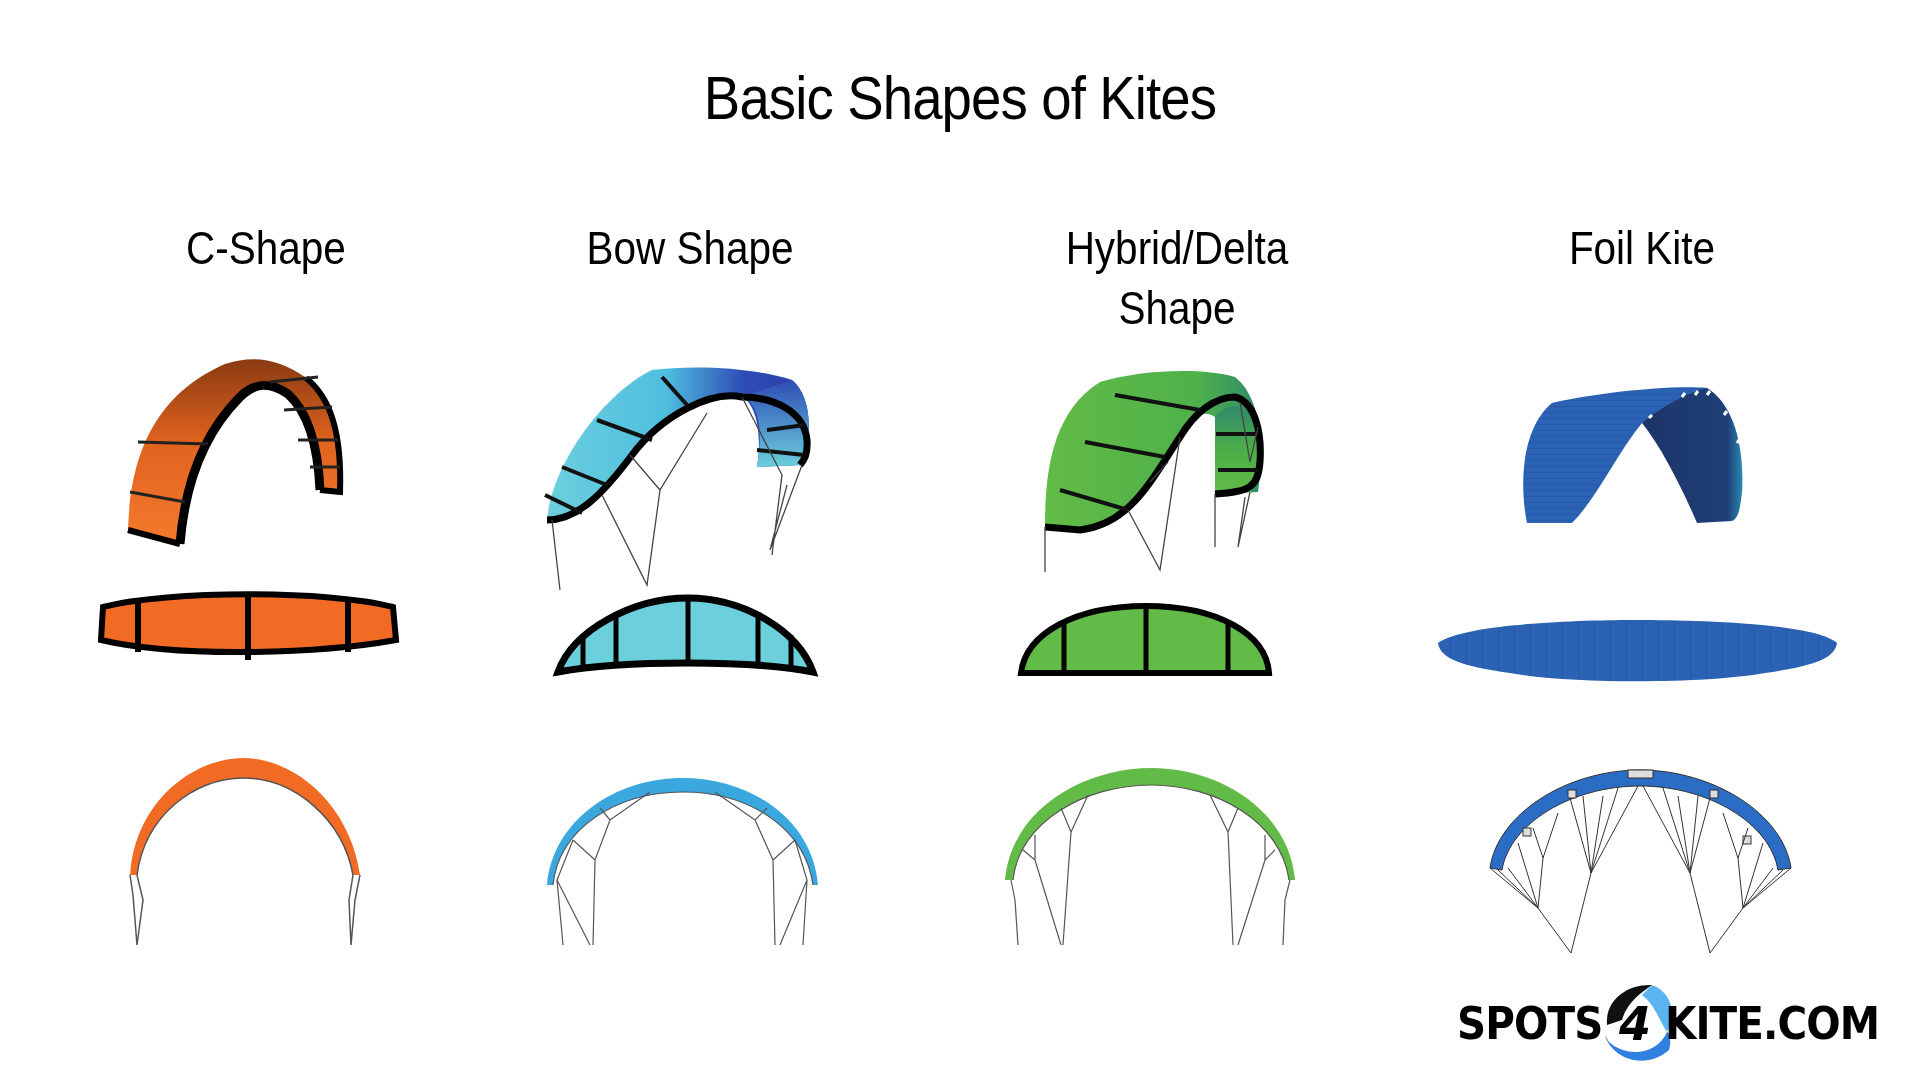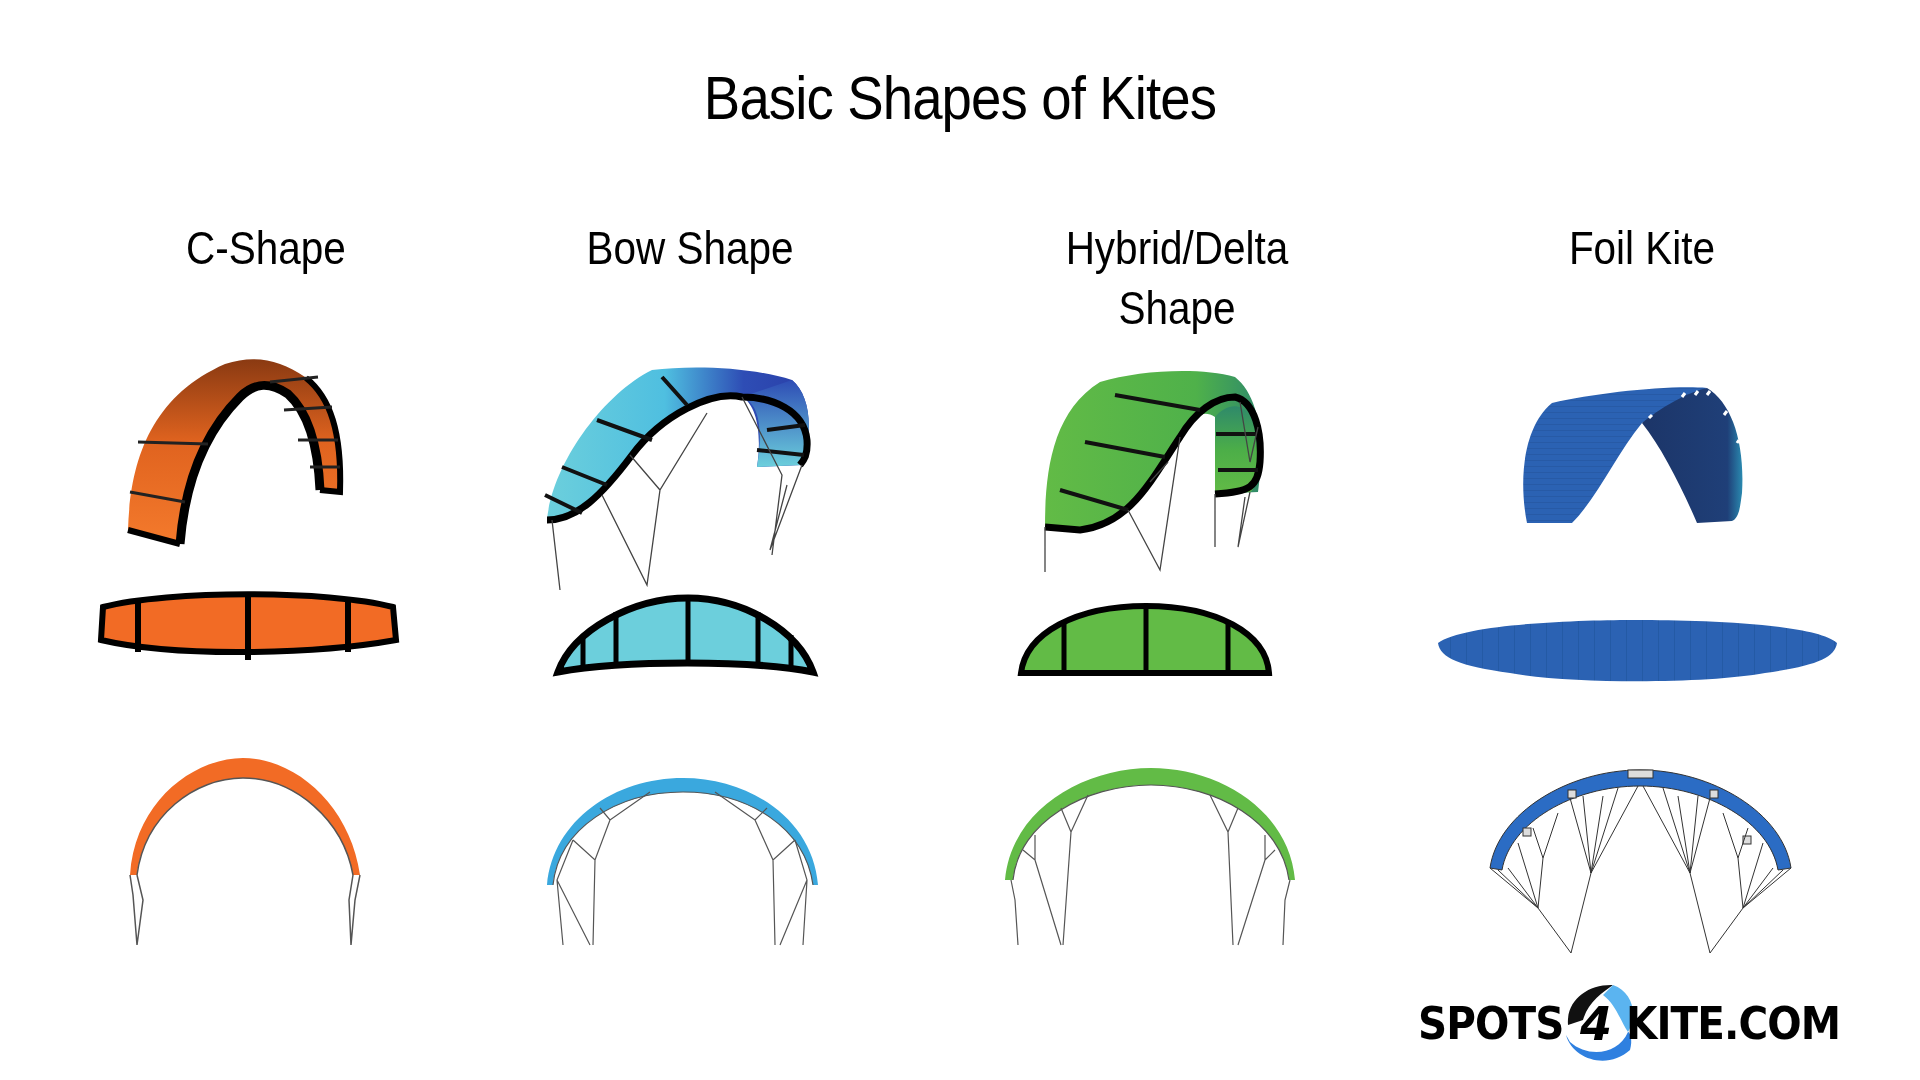--- a/index.html
+++ b/index.html
@@ -1,21 +1,21 @@
 <!DOCTYPE html>
 <html><head>
 <meta charset="utf-8">
 <style>
   html,body{margin:0;padding:0;background:#ffffff;}
   body{width:1920px;height:1080px;position:relative;overflow:hidden;font-family:"Liberation Sans","DejaVu Sans",sans-serif;color:#000;}
   .title{position:absolute;left:0;width:1920px;top:62px;text-align:center;font-size:62px;font-weight:400;letter-spacing:-1px;transform:scaleX(0.88);transform-origin:center;}
   .col-label{position:absolute;text-align:center;font-size:46px;line-height:60px;width:400px;transform:scaleX(0.88);}
   .col-label span{display:block;}
   svg{position:absolute;overflow:visible;}
-  .logo{position:absolute;left:1418px;top:988px;width:390px;height:80px;}
+  .logo{position:absolute;left:1457px;top:988px;width:390px;height:80px;}
   .logo-text{position:absolute;top:10px;font-family:"DejaVu Sans","Liberation Sans",sans-serif;font-weight:700;font-size:44px;letter-spacing:-1px;transform:scaleX(0.92);transform-origin:left;}
 </style>
 </head>
 <body>
 
 <div class="title">Basic Shapes of Kites</div>
 
 <div class="col-label" style="left:66px;top:218px;">
   <span>C-Shape</span>
 </div>

